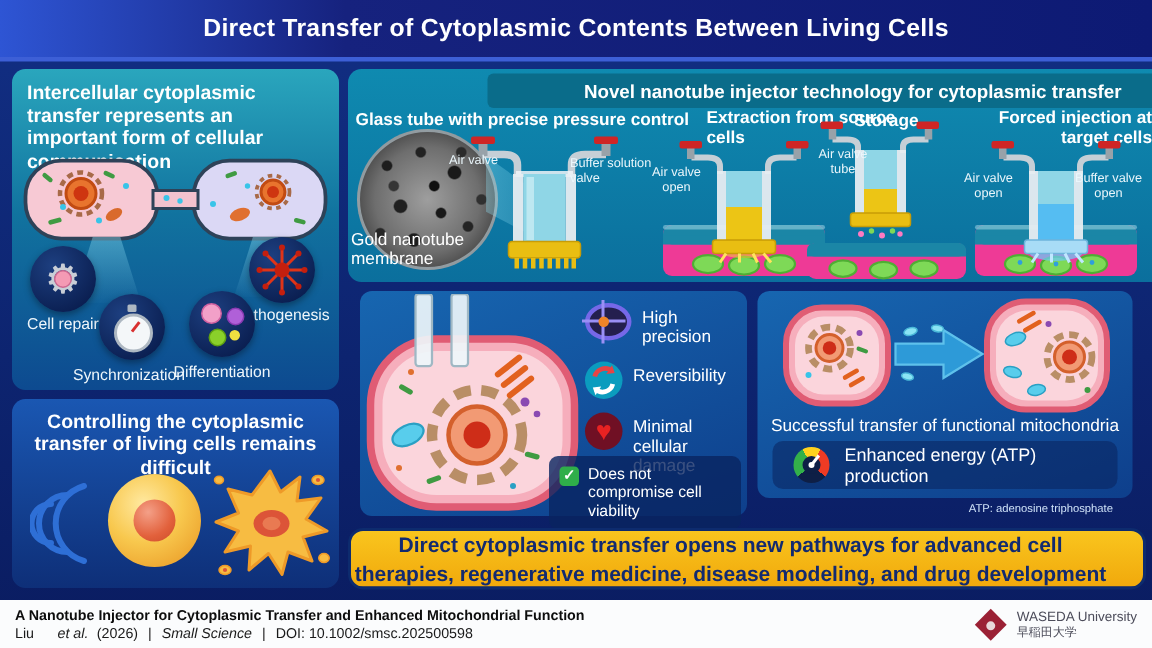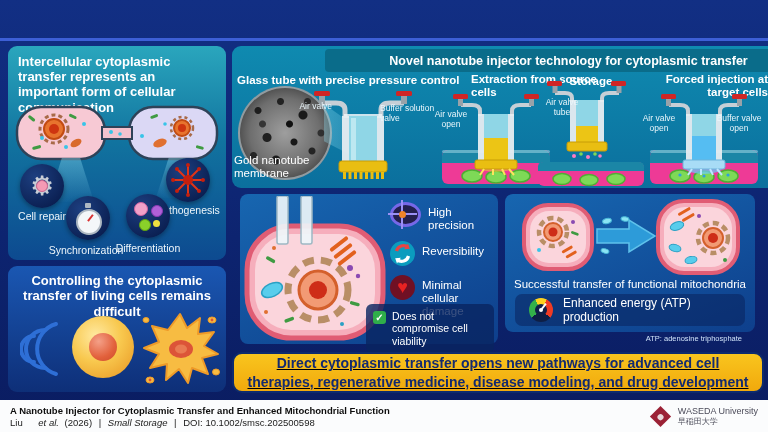--- a/index.html
+++ b/index.html
@@ -96,21 +96,21 @@
     background:conic-gradient(from 230deg,#33b04a 0 100deg,#ffd21e 100deg 160deg,#ef3b24 160deg 260deg,#0e1f46 260deg 360deg);}
   .gauge .in{position:absolute;left:6px;top:6px;width:12px;height:12px;border-radius:50%;background:#0e1f46;}
   .gauge .nd{position:absolute;left:11px;top:4px;width:2px;height:8px;background:#fff;
     transform:rotate(38deg);transform-origin:bottom center;}
   .gauge .cp{position:absolute;left:10px;top:10px;width:4px;height:4px;border-radius:50%;background:#fff;}
   #footnote{position:absolute;left:500px;top:334px;width:252px;text-align:right;
     color:#cfe2f8;font-size:7.5px;padding-right:10px;box-sizing:border-box;}
   
   #banner{position:absolute;left:232px;top:352px;width:532px;height:41px;box-sizing:border-box;
     background:linear-gradient(#f9c51e,#f1a90c);border:2px solid #0d2b6e;border-radius:10px;
-    display:flex;align-items:center;justify-content:center;text-decoration:underline;}
+    display:flex;align-items:center;}
   #banner .t{color:#122a70;font-size:14px;font-weight:bold;text-align:center;line-height:1.3;max-width:506px;}
   
   #footer{position:absolute;left:0;top:400px;width:768px;height:32px;background:#fbfcfd;box-sizing:border-box;
     display:flex;align-items:center;justify-content:space-between;padding:2px 10px;}
   #footer .pt{color:#0d0d0d;font-size:9.5px;font-weight:bold;}
   #footer .cite{color:#1a1a1a;font-size:9.5px;margin-top:1px;}
   .it{font-style:italic;}
   .sep{margin:0 4px;}
   #logo{display:flex;align-items:center;}
   #logo .diamond{width:15px;height:15px;background:#9b2135;transform:rotate(45deg);margin-right:10px;
@@ -118,20 +118,23 @@
   #logo .diamond .c{width:6px;height:6px;border-radius:50%;background:#e8d8da;}
   #logo .ln1{color:#4c4c5a;font-size:9px;}
   #logo .ln2{color:#4c4c5a;font-size:8px;}
   svg{display:block;}
 </style>
 </head>
 <body>
 
 <div id="page">
 
+  <div id="title-bar">
+    <span class="t">Direct Transfer of Cytoplasmic Contents Between Living Cells</span>
+  </div>
   <div id="title-line"></div>
 
   <div id="panel-a" class="panel">
     <div class="hd">Intercellular cytoplasmic transfer represents an important form of cellular communication</div>
     <svg style="position:absolute;left:6px;top:56px" width="206" height="60" viewBox="0 0 206 60">
       <rect x="3" y="5" width="88" height="52" rx="24" fill="#f7c9d4" stroke="#2e4258" stroke-width="2.5"></rect>
       <rect x="115" y="5" width="88" height="52" rx="24" fill="#dbd8f5" stroke="#2e4258" stroke-width="2.5"></rect>
       <rect x="88" y="25" width="30" height="12" fill="#f3c2ce" stroke="#2e4258" stroke-width="2"></rect>
       <circle cx="40" cy="27" r="14" fill="none" stroke="#a86a48" stroke-width="3" stroke-dasharray="4 3"></circle>
       <circle cx="40" cy="27" r="10" fill="#e8742e" stroke="#c24b12" stroke-width="2"></circle>
@@ -514,21 +517,21 @@
   </div>
 
   <div id="footer">
     <div>
       <div class="pt">A Nanotube Injector for Cytoplasmic Transfer and Enhanced Mitochondrial Function</div>
       <div class="cite">
         <span>Liu</span>
         <span class="it" style="margin-left:13px;">et al.</span>
         <span style="margin-left:3px;">(2026)</span>
         <span class="sep">|</span>
-        <span class="it">Small Storage</span>
+        <span class="it">Small Science</span>
         <span class="sep">|</span>
         <span>DOI: 10.1002/smsc.202500598</span>
       </div>
     </div>
     <div id="logo">
       <span class="diamond">
           <span class="c"></span>
         </span>
       <span>
         <div class="ln1">WASEDA University</div>

